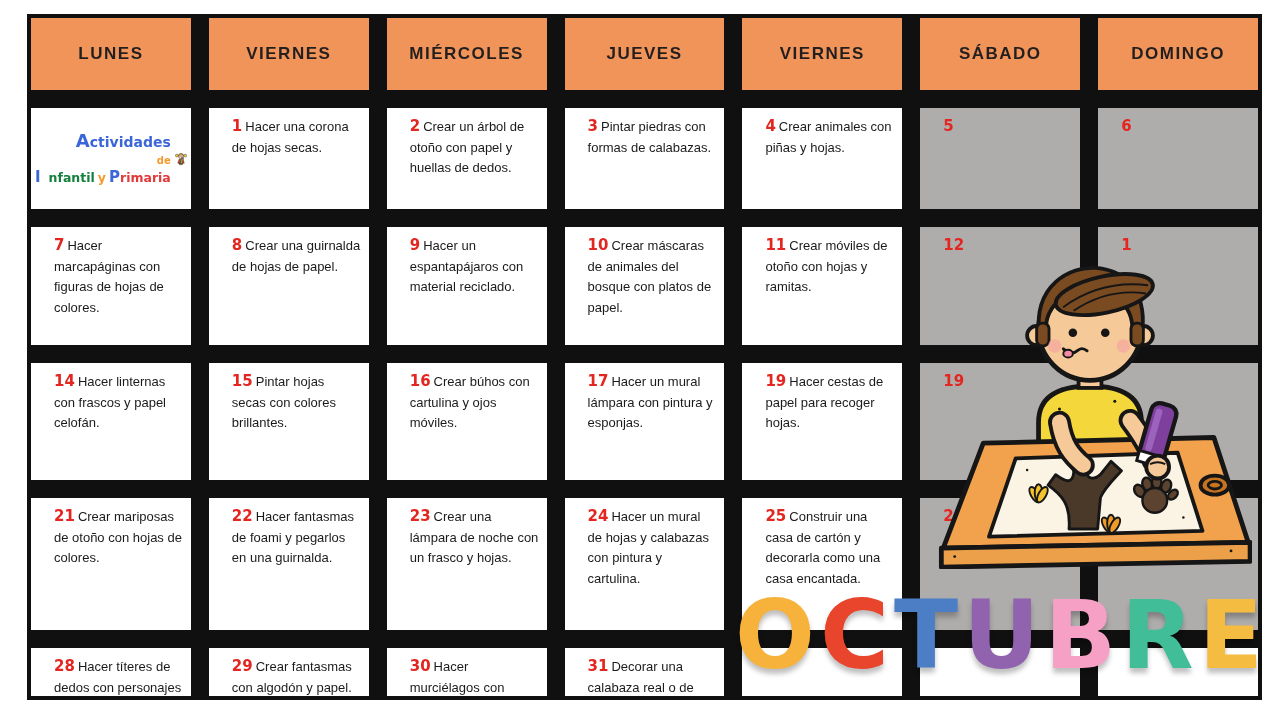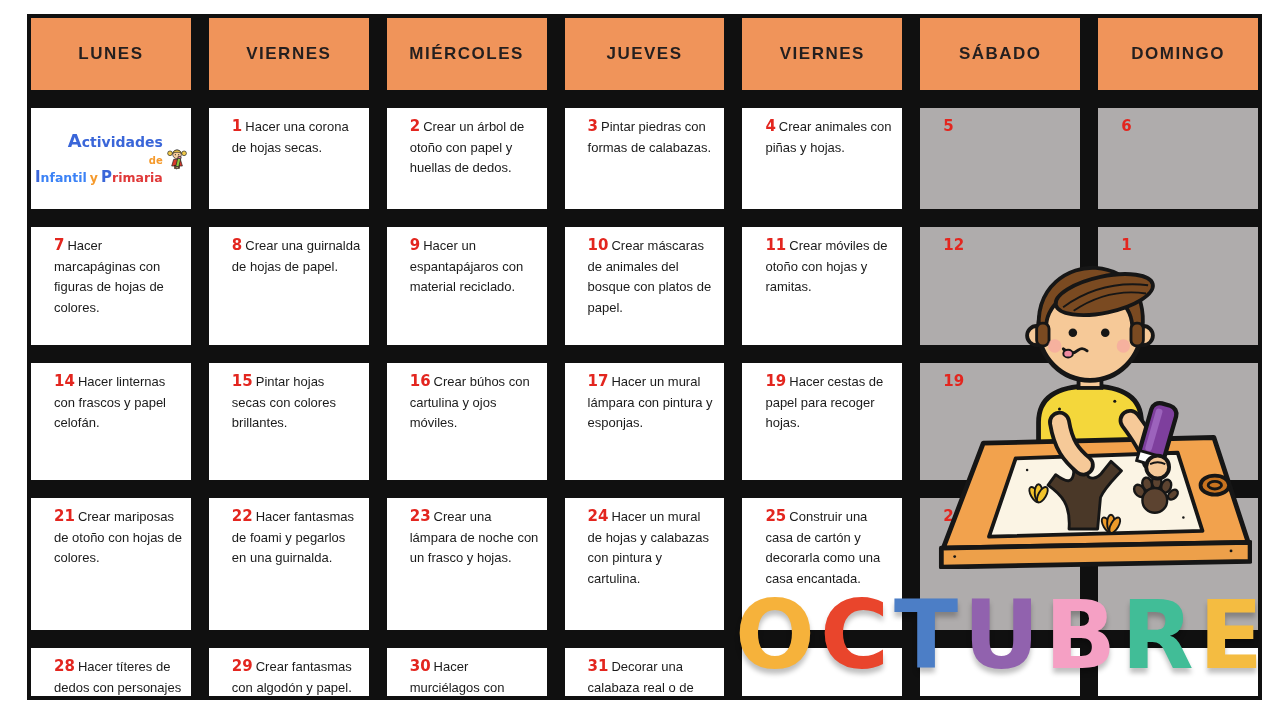--- a/index.html
+++ b/index.html
@@ -31,21 +31,21 @@
        font-family:"DejaVu Sans", sans-serif;}
   .txt{display:inline;}
   
   .cell.logo{display:flex;align-items:center;justify-content:center;gap:4px;padding:4px;}
   .logo-text{text-align:right;font-weight:bold;line-height:1.35;font-family:"DejaVu Sans", sans-serif;}
   .l1{color:#3A66D9;font-size:14px;}
   .l1::first-letter{font-size:18px;}
   .l2{color:#F59A2C;font-size:10px;}
   .l3{font-size:12.5px;}
   .c-blue{color:#3A66D9;font-size:15px;}
-  .c-green{color:#3b82f6;}
+  .c-green{color:#15803d;margin-left:8px;}
   .c-orange{color:#F59A2C;margin:0 3px;}
   .c-red{color:#E03A3A;}
   
   #boy-art{position:absolute;left:928px;top:245px;width:324px;height:324px;z-index:5;}
   #month-title{
     position:absolute;left:735px;top:580px;width:528px;height:112px;z-index:6;
     display:flex;justify-content:space-between;align-items:center;
   }
   .mletter{
     font-family:"DejaVu Sans", sans-serif;font-weight:bold;font-size:94px;line-height:1;

